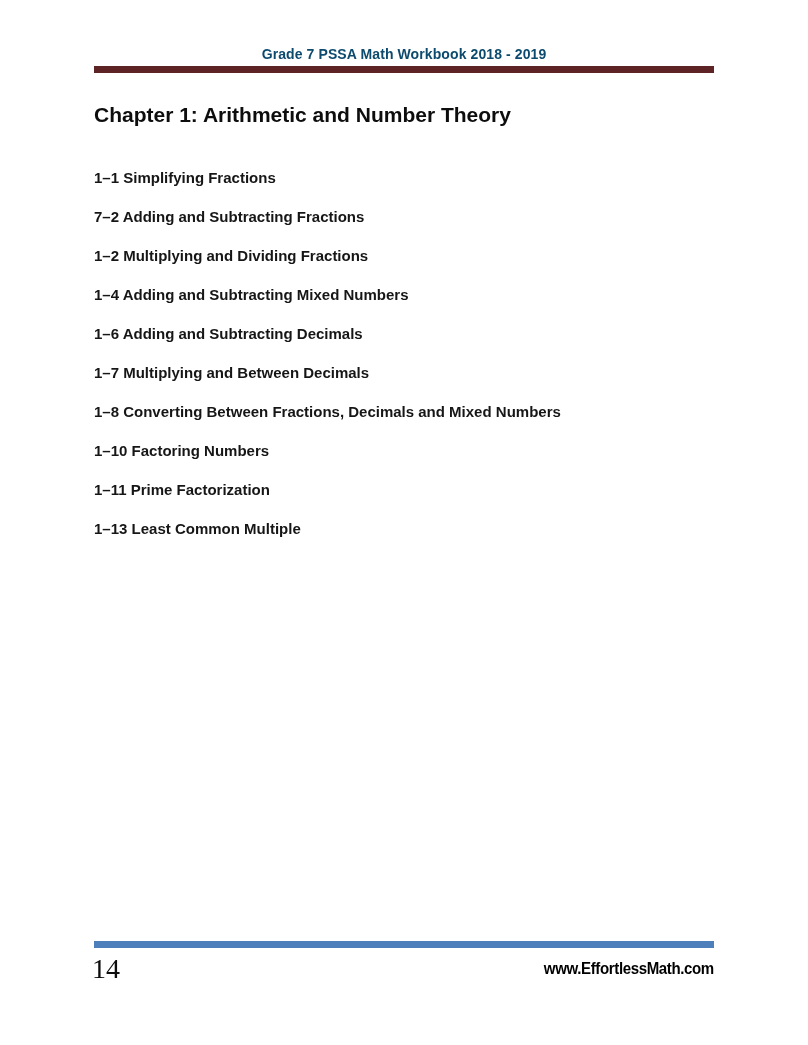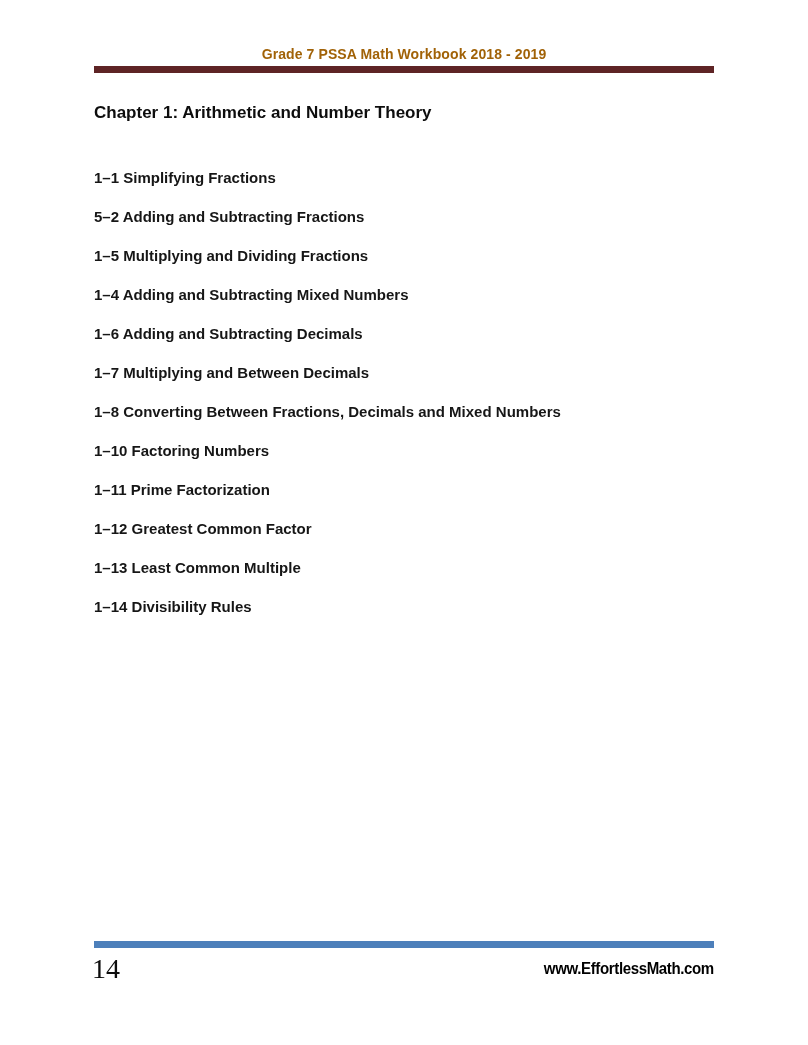--- a/index.html
+++ b/index.html
@@ -20,36 +20,36 @@
   
   .running-header {
     position: absolute;
     left: 94px;
     width: 620px;
     top: 46px;
     text-align: center;
     font-size: 14px;
     font-weight: 700;
     letter-spacing: 0.1px;
-    color: #a16207;
+    color: #0c4a6e;
   }
   .header-rule {
     position: absolute;
     left: 94px;
     width: 620px;
     top: 66px;
     height: 7px;
     background: var(--header-rule-color, #5e2425);
   }
   
   .chapter-title {
     position: absolute;
     left: 94px;
     top: 103px;
-    font-size: 17px;
+    font-size: 21px;
     font-weight: 700;
     color: #0d0d0d;
   }
   
   .toc {
     position: absolute;
     left: 94px;
     top: 170px;
     width: 620px;
     list-style: none;
@@ -104,43 +104,41 @@
   <div class="running-header">Grade 7 PSSA Math Workbook 2018 - 2019</div>
 
   <div class="header-rule"></div>
 
   <h1 class="chapter-title">Chapter 1: Arithmetic and Number Theory</h1>
 
   <ul class="toc">
 
       <li class="toc-item"><span class="num">1–1</span> <span class="ttl">Simplifying Fractions</span></li>
 
-      <li class="toc-item"><span class="num">5–2</span> <span class="ttl">Adding and Subtracting Fractions</span></li>
+      <li class="toc-item"><span class="num">7–2</span> <span class="ttl">Adding and Subtracting Fractions</span></li>
 
-      <li class="toc-item"><span class="num">1–5</span> <span class="ttl">Multiplying and Dividing Fractions</span></li>
+      <li class="toc-item"><span class="num">1–2</span> <span class="ttl">Multiplying and Dividing Fractions</span></li>
 
       <li class="toc-item"><span class="num">1–4</span> <span class="ttl">Adding and Subtracting Mixed Numbers</span></li>
 
 
       <li class="toc-item"><span class="num">1–6</span> <span class="ttl">Adding and Subtracting Decimals</span></li>
 
       <li class="toc-item"><span class="num">1–7</span> <span class="ttl">Multiplying and Between Decimals</span></li>
 
       <li class="toc-item"><span class="num">1–8</span> <span class="ttl">Converting Between Fractions, Decimals and Mixed Numbers</span></li>
 
 
       <li class="toc-item"><span class="num">1–10</span> <span class="ttl">Factoring Numbers</span></li>
 
       <li class="toc-item"><span class="num">1–11</span> <span class="ttl">Prime Factorization</span></li>
 
-      <li class="toc-item"><span class="num">1–12</span> <span class="ttl">Greatest Common Factor</span></li>
 
       <li class="toc-item"><span class="num">1–13</span> <span class="ttl">Least Common Multiple</span></li>
 
-      <li class="toc-item"><span class="num">1–14</span> <span class="ttl">Divisibility Rules</span></li>
     </ul>
 
   <div class="footer-rule"></div>
 
   <div class="page-number">14</div>
 
   <a class="footer-site">www.EffortlessMath.com</a>
 
 </div>
 

